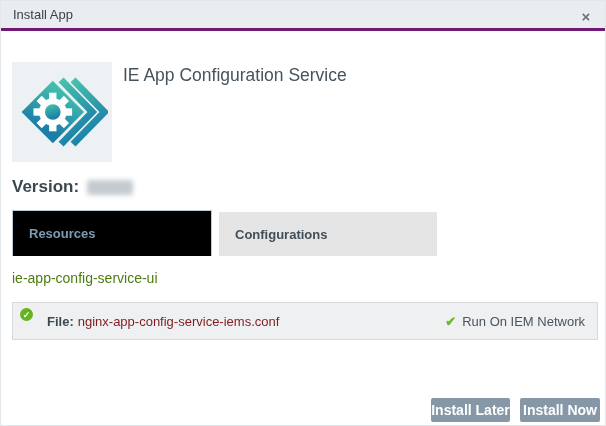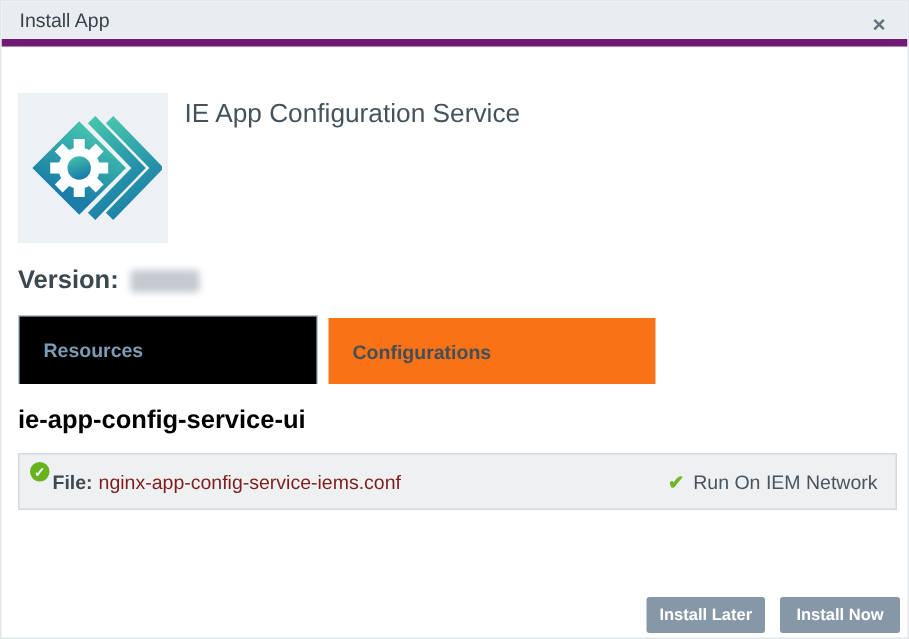--- a/index.html
+++ b/index.html
@@ -3,21 +3,21 @@
 <meta charset="utf-8">
 <style>
   html,body{margin:0;padding:0;background:#fff;}
   .dialog{
     position:relative;width:606px;height:426px;background:#ffffff;
     font-family:"Liberation Sans",sans-serif;overflow:hidden;
     border:1px solid #e3e7ea;box-sizing:border-box;
   }
   .titlebar{
     position:absolute;left:0;top:0;width:100%;height:30px;background:#e9edef;
-    border-bottom:5px solid #701a75;display:flex;align-items:center;box-sizing:border-box;
+    border-bottom:3px solid #701a75;display:flex;align-items:center;box-sizing:border-box;
   }
   .titlebar-text{margin-left:12px;font-size:13px;color:#39434b;}
   .close-btn{
     position:absolute;right:6px;top:0;width:26px;height:30px;display:flex;align-items:center;
     justify-content:center;color:#67747f;font-size:15px;font-weight:600;cursor:pointer;
   }
   .icon-tile{
     position:absolute;left:11px;top:61px;width:100px;height:100px;background:#edf1f3;
     display:flex;align-items:center;justify-content:center;
   }
@@ -29,41 +29,41 @@
     width:46px;height:15px;margin-left:8px;background:#c4cacf;border-radius:2px;
     filter:blur(2.5px);
   }
   .tab{position:absolute;display:flex;align-items:center;box-sizing:border-box;
     padding-left:16px;font-size:13px;font-weight:600;cursor:pointer;}
   .tab-active{
     left:11px;top:209px;width:200px;height:46px;background:#000000;
     border:1px solid #b9cbd6;border-bottom:none;color:#7b9cb5;
   }
   .tab-inactive{
-    left:218px;top:211px;width:218px;height:44px;background:#f97316;color:#424e58;
+    left:218px;top:211px;width:218px;height:44px;background:#e5e5e5;color:#424e58;
   }
-  .group-label{position:absolute;left:11px;top:269px;font-size:17px;font-weight:700;color:#000000;}
+  .group-label{position:absolute;left:11px;top:269px;font-size:14px;font-weight:400;color:#4d7c0f;}
   .file-row{
     position:absolute;left:11px;top:301px;width:586px;height:38px;background:#eef0f2;
     border:1px solid #d4dade;box-sizing:border-box;display:flex;align-items:center;
     padding:0 12px 0 7px;
   }
   .check-badge{
     width:13px;height:13px;border-radius:50%;background:#67b21f;color:#fff;font-size:9px;
     font-weight:700;display:flex;align-items:center;justify-content:center;
     align-self:flex-start;margin-top:5px;flex:0 0 auto;
   }
-  .file-label{font-size:13px;font-weight:700;color:#3d4951;margin-left:2px;}
+  .file-label{font-size:13px;font-weight:700;color:#3d4951;margin-left:14px;}
   .file-name{font-size:13px;color:#7f1d1d;margin-left:4px;}
   .row-spacer{flex:1;}
   .net-check{color:#72b62c;font-size:13px;font-weight:700;}
   .net-status{font-size:13px;color:#49545e;margin-left:6px;}
   .btn{
     position:absolute;top:397px;height:24px;background:#8698a7;color:#ffffff;
-    font-size:11px;font-weight:700;display:flex;align-items:center;justify-content:center;
+    font-size:14px;font-weight:700;display:flex;align-items:center;justify-content:center;
     border-radius:2px;cursor:pointer;
   }
   .btn-later{left:430px;width:79px;}
   .btn-now{left:519px;width:80px;}
 </style>
 </head>
 <body>
 
 <div class="dialog">
 

